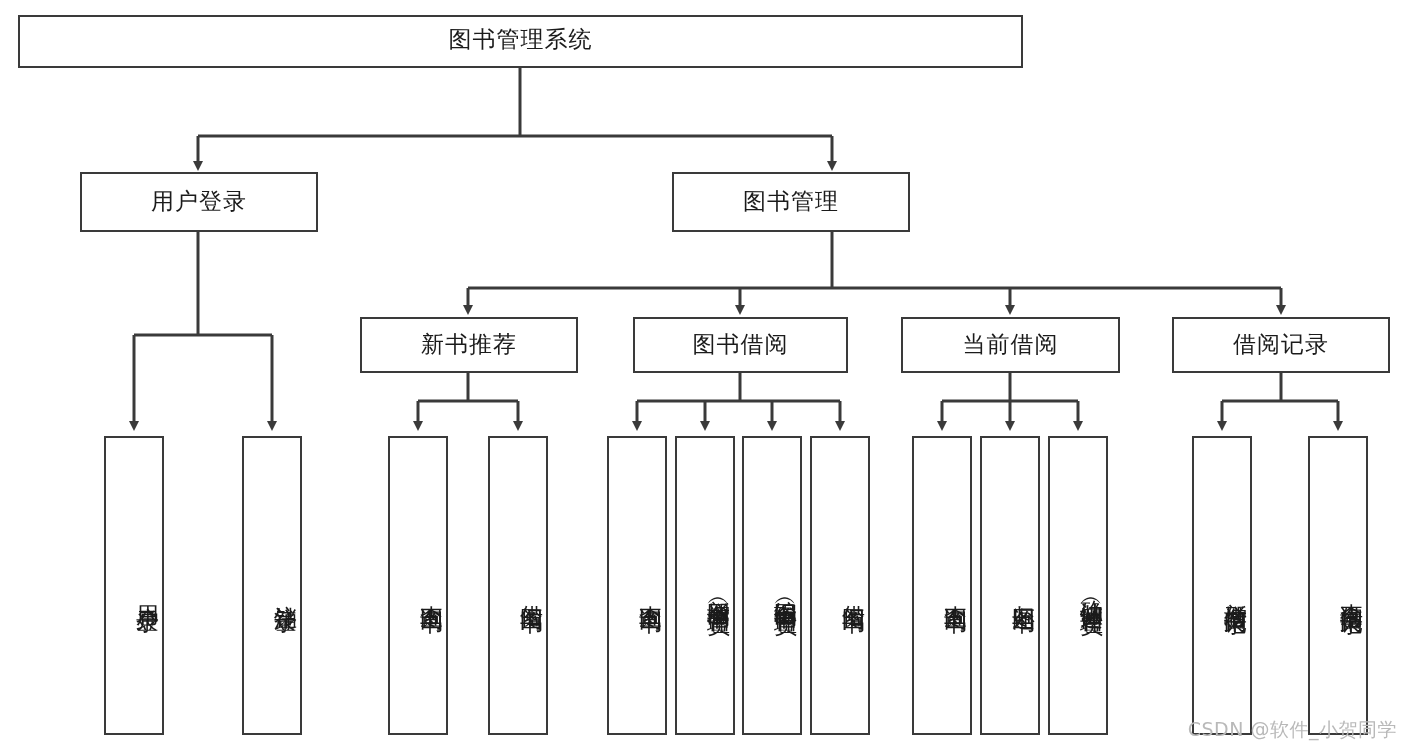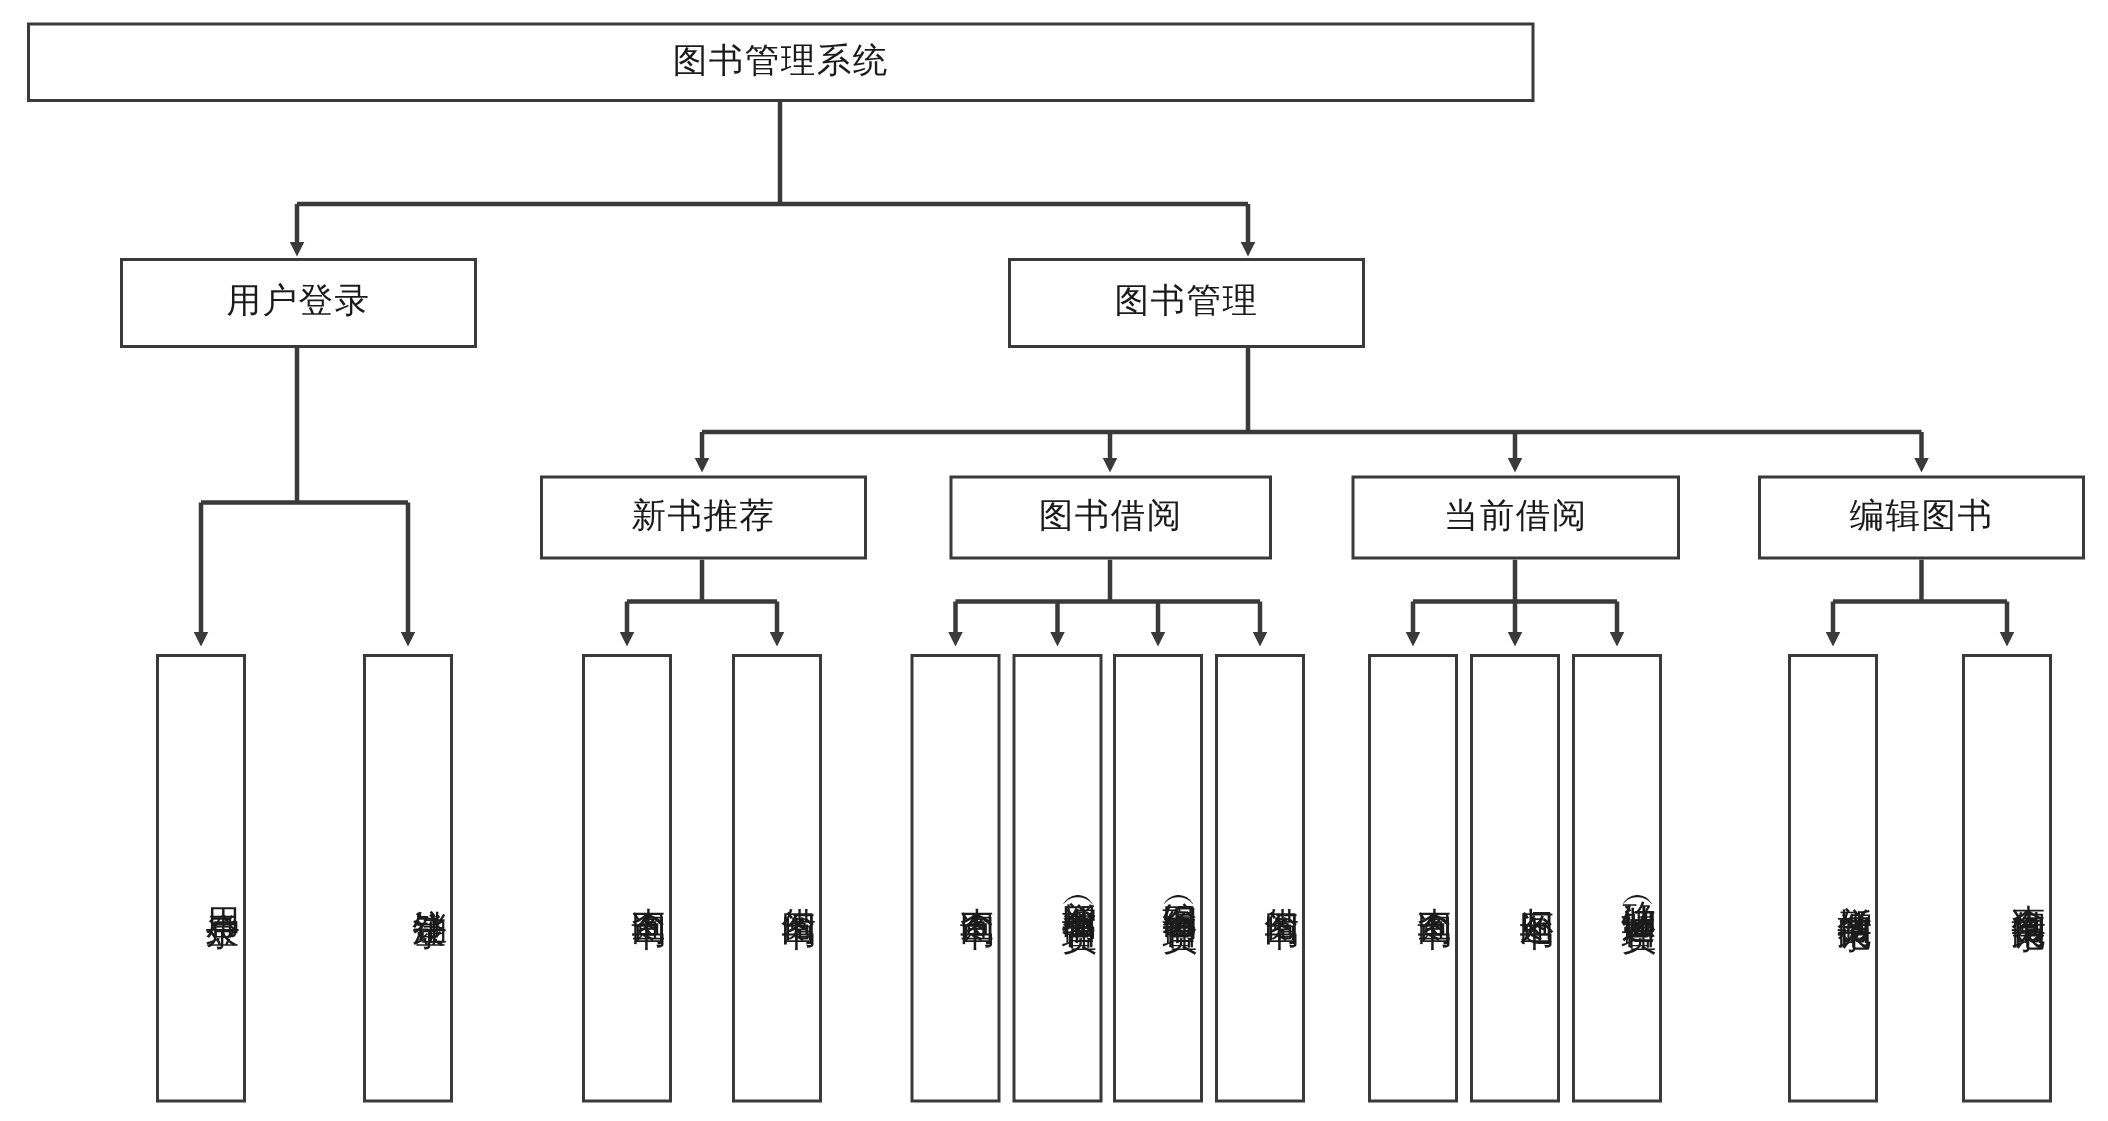--- a/index.html
+++ b/index.html
@@ -115,42 +115,42 @@
       <path d="M1010,401 L1010,422" marker-end="url(#arrow)"></path>
       <path d="M1078,401 L1078,422" marker-end="url(#arrow)"></path>
 
       <path d="M1281,373 L1281,401"></path>
       <path d="M1222,401 L1338,401"></path>
       <path d="M1222,401 L1222,422" marker-end="url(#arrow)"></path>
       <path d="M1338,401 L1338,422" marker-end="url(#arrow)"></path>
     </g>
   </svg>
 
-  <div class="node horiz" style="left:18px; top:15px; width:1005px; height:53px;">
+  <div class="node horiz" style="left:18px; top:15px; width:1005px; height:53px;font-family:Liberation Mono, monospace;">
     <span class="lbl">图书管理系统</span>
   </div>
 
   <div class="node horiz" style="left:80px; top:172px; width:238px; height:60px;">
     <span class="lbl">用户登录</span>
   </div>
   <div class="node horiz" style="left:672px; top:172px; width:238px; height:60px;">
     <span class="lbl">图书管理</span>
   </div>
 
   <div class="node horiz" style="left:360px; top:317px; width:218px; height:56px;">
     <span class="lbl">新书推荐</span>
   </div>
   <div class="node horiz" style="left:901px; top:317px; width:219px; height:56px;">
     <span class="lbl">当前借阅</span>
   </div>
   <div class="node horiz" style="left:633px; top:317px; width:215px; height:56px;">
     <span class="lbl">图书借阅</span>
   </div>
   <div class="node horiz" style="left:1172px; top:317px; width:218px; height:56px;">
-    <span class="lbl">编辑图书</span>
+    <span class="lbl">借阅记录</span>
   </div>
 
   <div class="node vert" style="left:104px; top:436px; width:60px; height:299px;">
     <span class="lbl">用户登录</span>
   </div>
   <div class="node vert" style="left:242px; top:436px; width:60px; height:299px;">
     <span class="lbl">注销登录</span>
   </div>
 
   <div class="node vert" style="left:388px; top:436px; width:60px; height:299px;">
@@ -183,14 +183,15 @@
     <span class="lbl">确认归还（管理员）</span>
   </div>
 
   <div class="node vert" style="left:1192px; top:436px; width:60px; height:299px;">
     <span class="lbl">新增借阅记录</span>
   </div>
   <div class="node vert" style="left:1308px; top:436px; width:60px; height:299px;">
     <span class="lbl">查询借阅记录</span>
   </div>
 
+  <div id="watermark">CSDN @软件_小贺同学</div>
 
 </div>
 
 </body></html>

